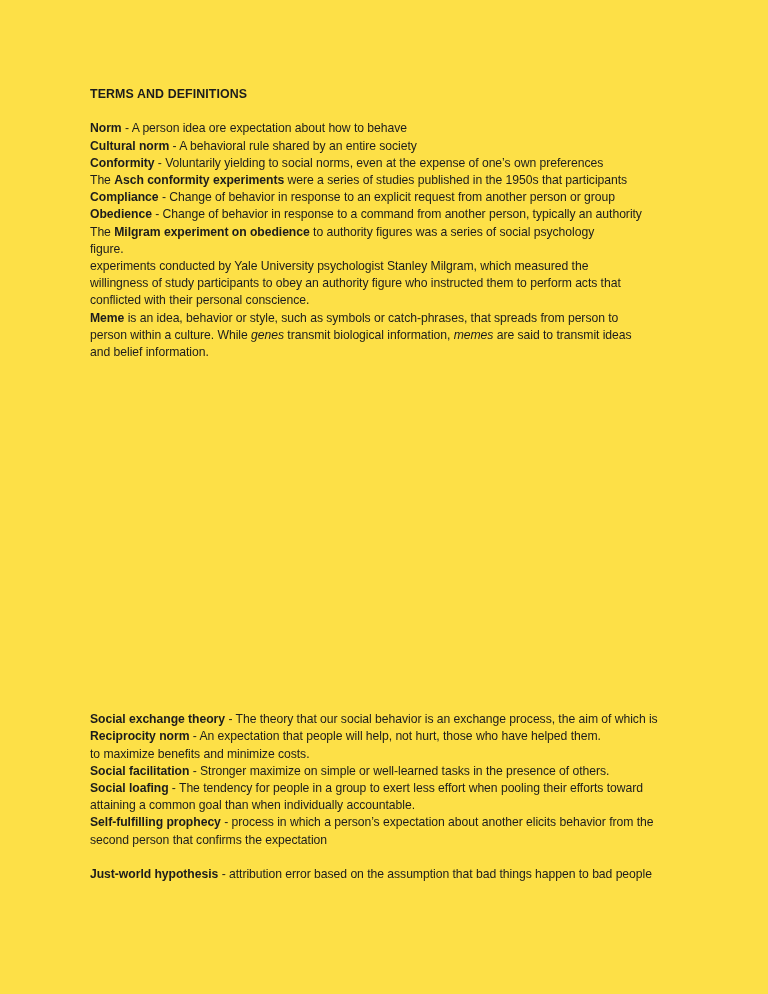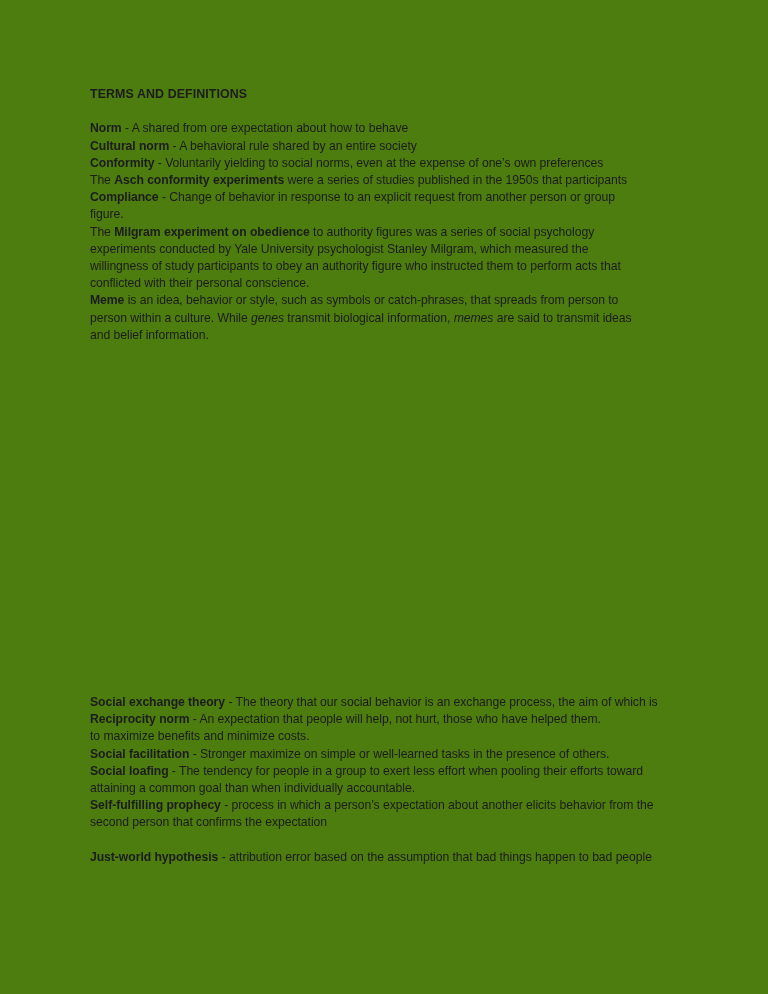--- a/index.html
+++ b/index.html
@@ -4,21 +4,21 @@
 <style>
   html, body {
     margin: 0;
     padding: 0;
     background: #ffffff;
   }
   .page {
     position: relative;
     width: 768px;
     height: 994px;
-    background: #4d7c0f;
+    background: #fde047;
     overflow: hidden;
     font-family: "Liberation Sans", sans-serif;
     color: #1c1c1c;
   }
   .text-column {
     position: absolute;
     left: 90px;
     top: 86px;
     width: 612px;
   }
@@ -42,27 +42,28 @@
   .block-gap { height: 350px; }
 </style>
 </head>
 <body>
 
 <div class="page">
   <div class="text-column">
     <h1 class="doc-heading">TERMS AND DEFINITIONS</h1>
     <div class="blank-line"></div>
     <div class="doc-block">
-        <div class="doc-line"><b>Norm</b><span> - A shared from ore expectation about how to behave</span></div>
+        <div class="doc-line"><b>Norm</b><span> - A person idea ore expectation about how to behave</span></div>
         <div class="doc-line"><b>Cultural norm</b><span> - A behavioral rule shared by an entire society</span></div>
         <div class="doc-line"><b>Conformity</b><span> - Voluntarily yielding to social norms, even at the expense of one’s own preferences</span></div>
         <div class="doc-line"><span>The </span><b>Asch conformity experiments</b><span> were a series of studies published in the 1950s that participants</span></div>
         <div class="doc-line"><b>Compliance</b><span> - Change of behavior in response to an explicit request from another person or group</span></div>
+        <div class="doc-line"><b>Obedience</b><span> - Change of behavior in response to a command from another person, typically an authority</span></div>
+        <div class="doc-line"><span>The </span><b>Milgram experiment on obedience</b><span> to authority figures was a series of social psychology</span></div>
         <div class="doc-line"><span>figure.</span></div>
-        <div class="doc-line"><span>The </span><b>Milgram experiment on obedience</b><span> to authority figures was a series of social psychology</span></div>
         <div class="doc-line"><span>experiments conducted by Yale University psychologist Stanley Milgram, which measured the</span></div>
         <div class="doc-line"><span>willingness of study participants to obey an authority figure who instructed them to perform acts that</span></div>
         <div class="doc-line"><span>conflicted with their personal conscience.</span></div>
         <div class="doc-line"><b>Meme</b><span> is an idea, behavior or style, such as symbols or catch-phrases, that spreads from person to</span></div>
         <div class="doc-line"><span>person within a culture. While </span><i>genes</i><span> transmit biological information, </span><i>memes</i><span> are said to transmit ideas</span></div>
         <div class="doc-line"><span>and belief information.</span></div>
       </div>
     <div class="block-gap"></div>
     <div class="doc-block">
         <div class="doc-line"><b>Social exchange theory</b><span> - The theory that our social behavior is an exchange process, the aim of which is</span></div>

